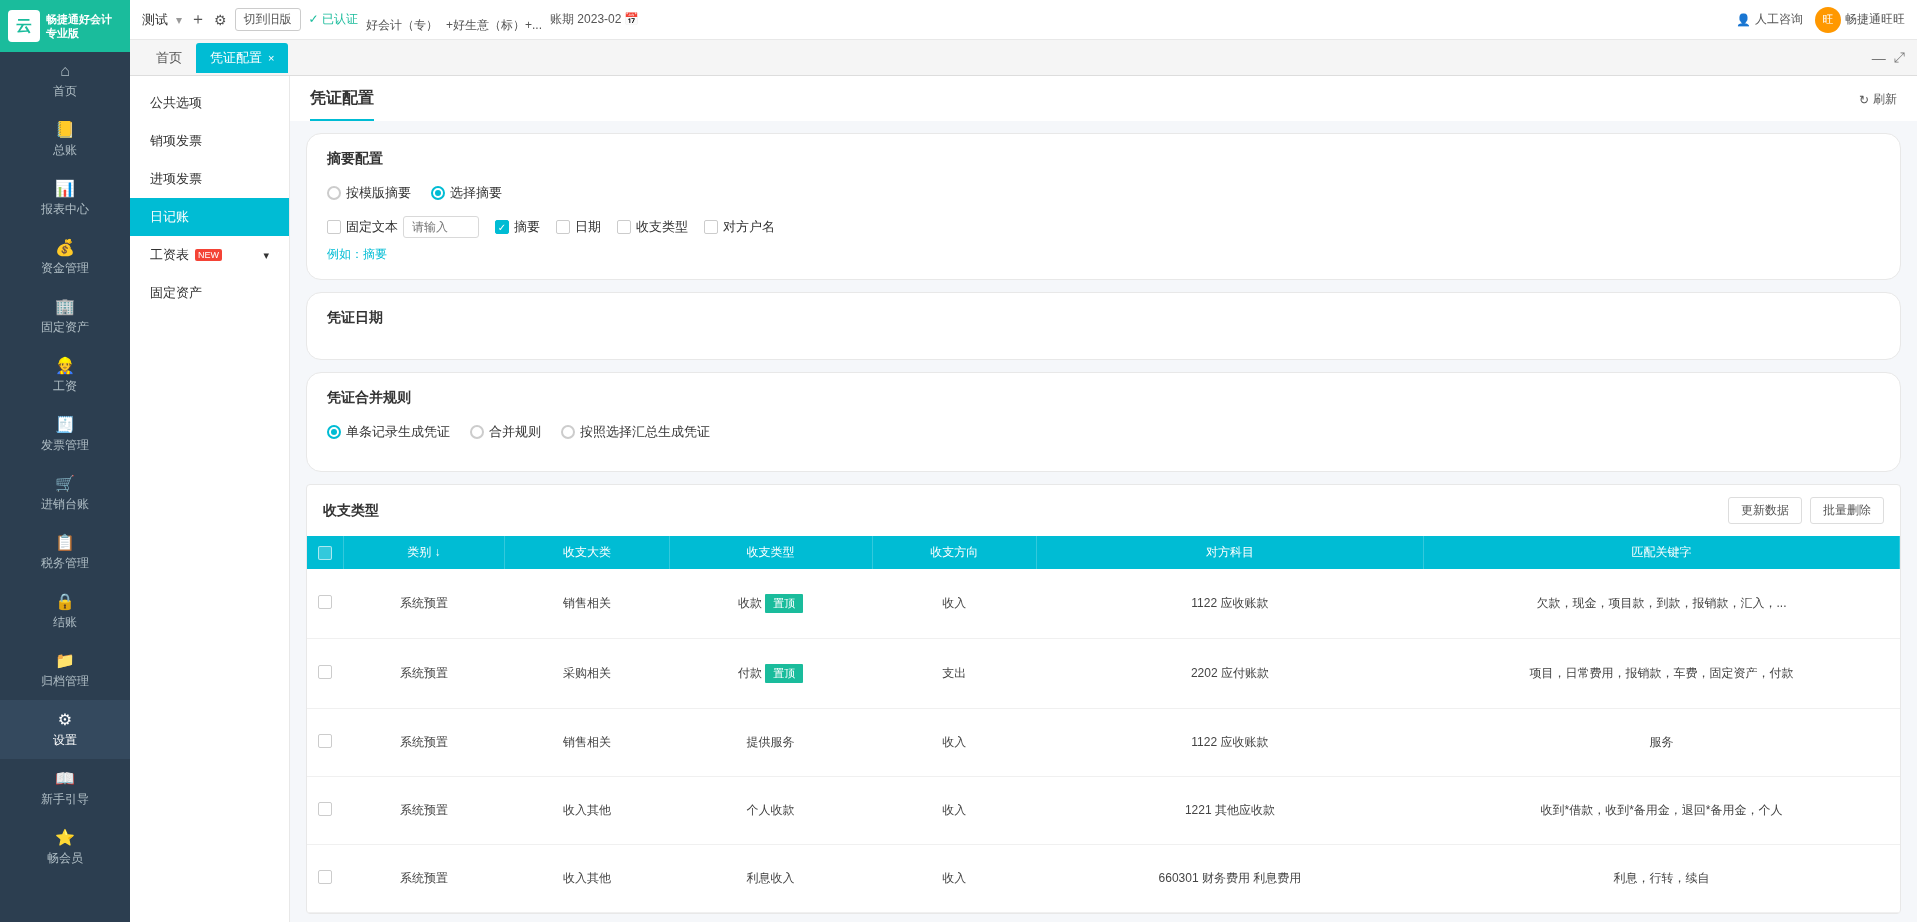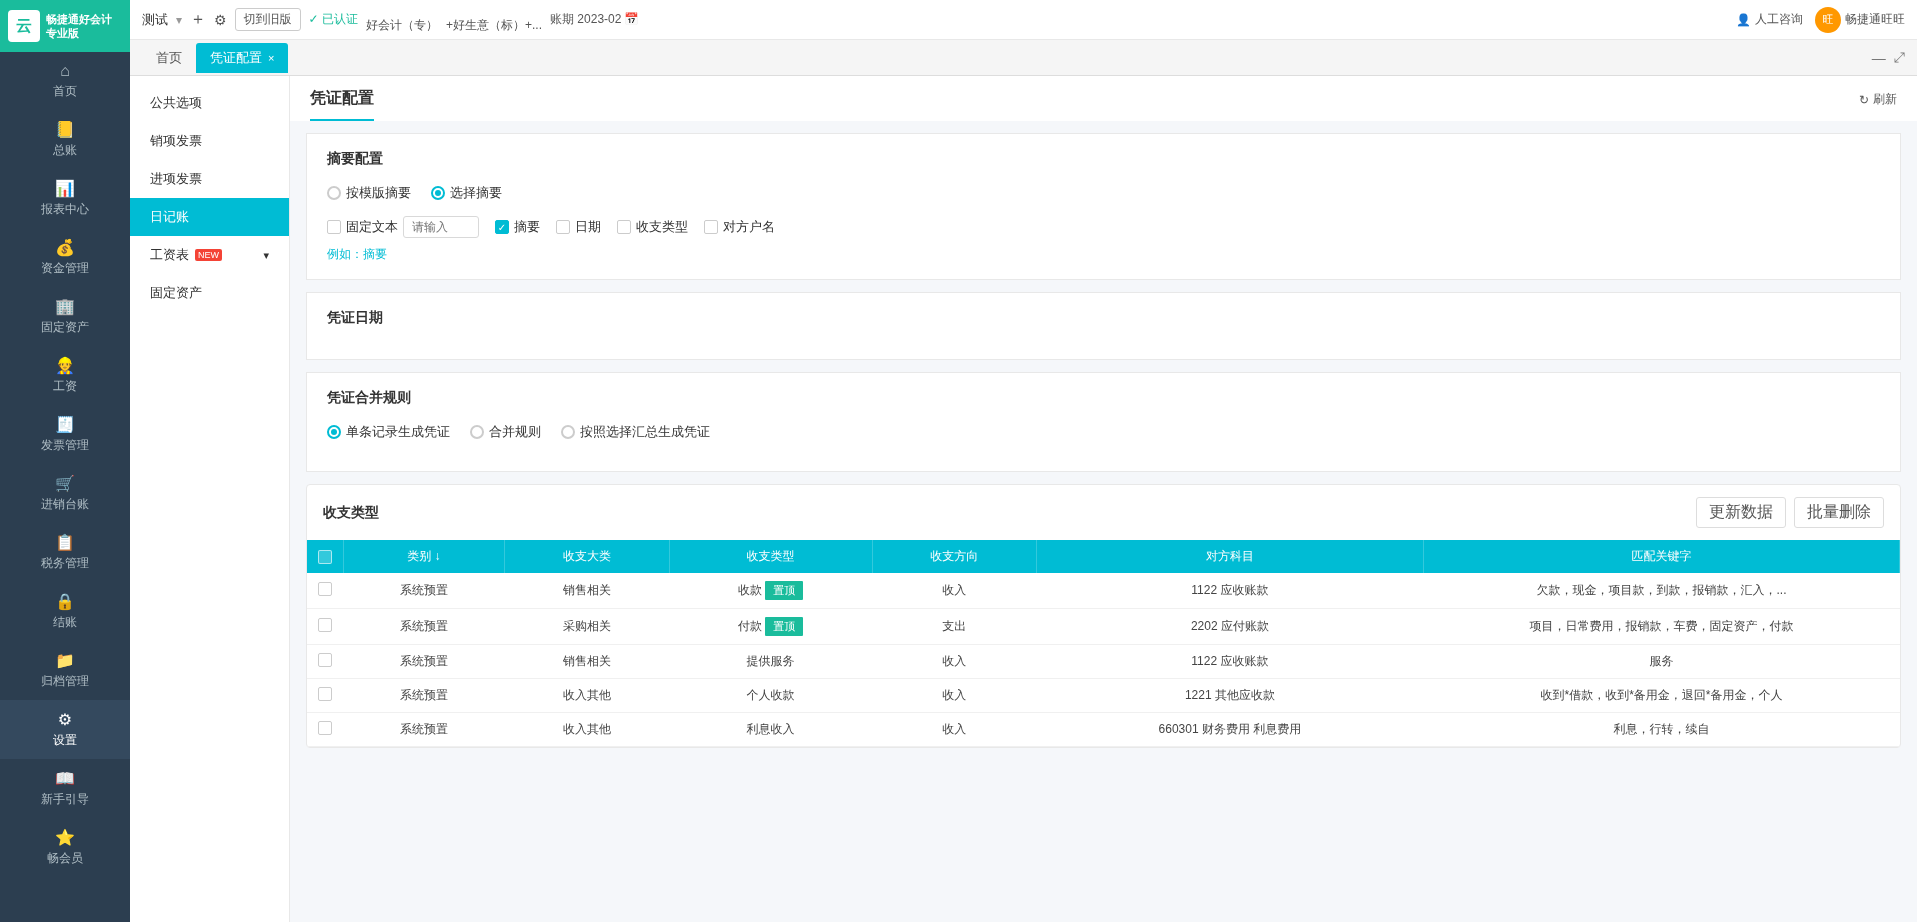--- a/index.html
+++ b/index.html
@@ -190,21 +190,21 @@
       display: flex;
       align-items: center;
       gap: 4px;
       padding-bottom: 10px;
     }
 
     
     .config-section {
       background: white;
       margin: 12px 16px;
-      border-radius: 0;
+      border-radius: 15px;
       border: 1px solid #e8e8e8;
       padding: 16px 20px;
     }
     .section-title {
       font-size: 14px;
       font-weight: bold;
       color: #333;
       margin-bottom: 16px;
     }
     .radio-group {
@@ -304,42 +304,42 @@
       color: #333;
     }
     .table-action-btns {
       display: flex;
       gap: 8px;
     }
     .action-btn {
       padding: 4px 12px;
       border: 1px solid #ddd;
       border-radius: 3px;
-      font-size: 16px;
+      font-size: 12px;
       cursor: pointer;
       background: white;
       color: #555;
     }
 
     
     .data-table {
       width: 100%;
       border-collapse: collapse;
     }
     .data-table th {
       background: #00bcd4;
       color: white;
       padding: 8px 10px;
       font-size: 12px;
       font-weight: normal;
       text-align: center;
       border-right: 1px solid rgba(255,255,255,0.2);
     }
     .data-table td {
-      padding: 8px 10px;
+      padding: 25px 10px;
       font-size: 12px;
       text-align: center;
       border-bottom: 1px solid #f0f0f0;
       color: #444;
     }
     .check-col { width: 36px; }
     .th-select { display: flex; align-items: center; justify-content: center; }
     .table-checkbox {
       width: 14px;
       height: 14px;

